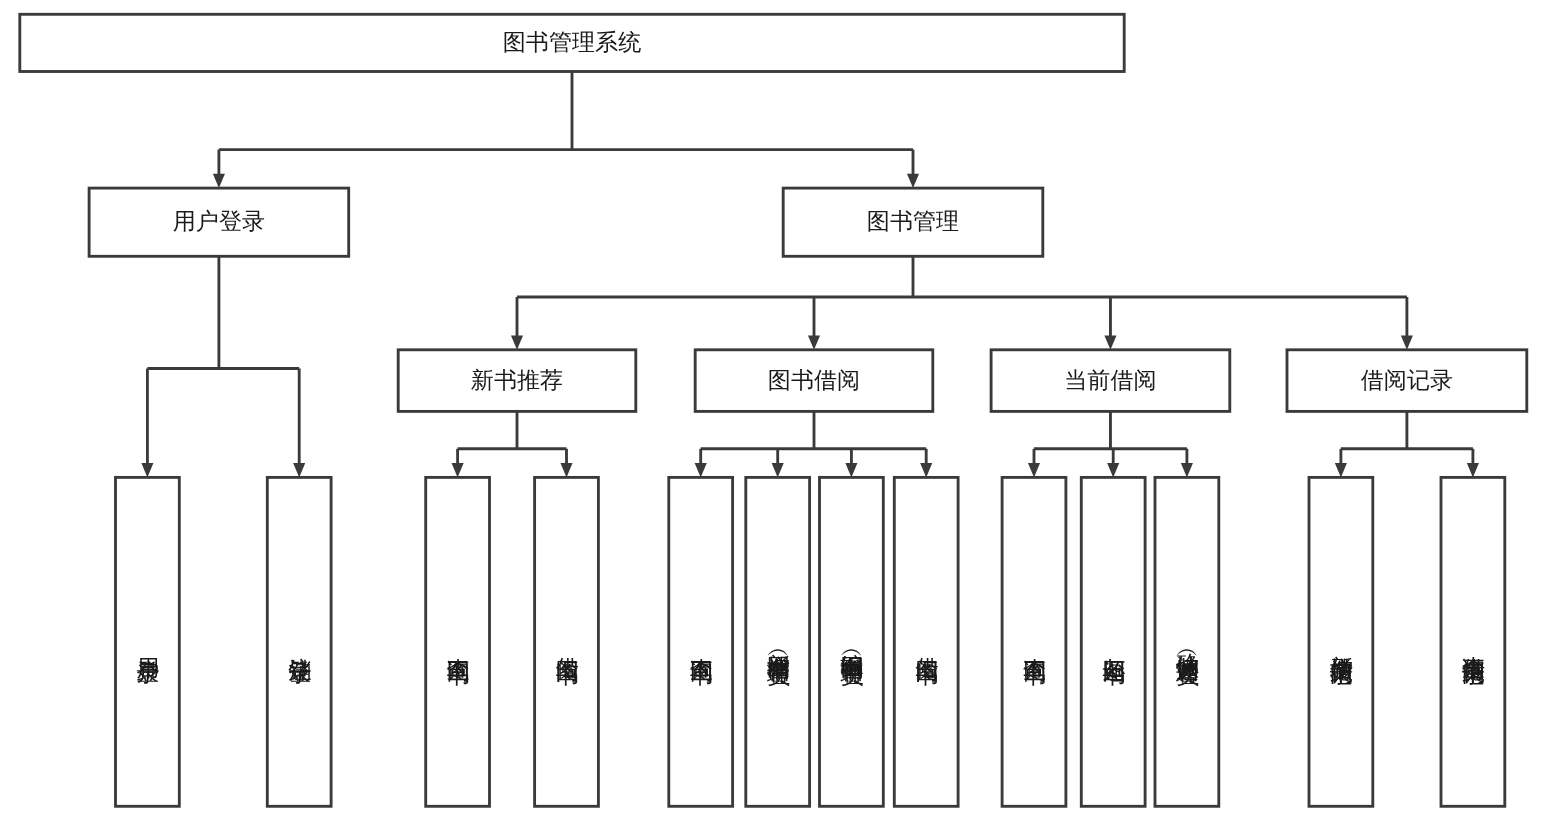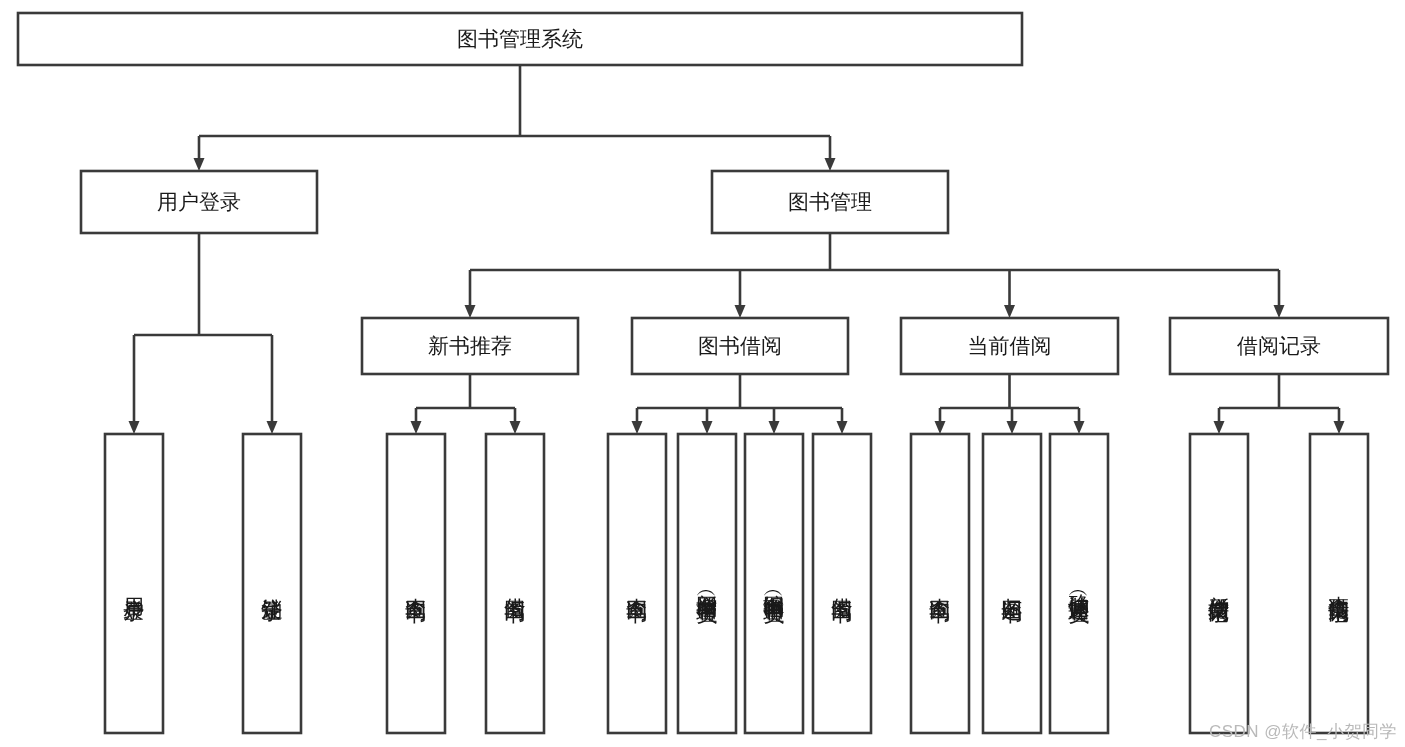--- a/index.html
+++ b/index.html
@@ -249,15 +249,14 @@
         <span class="vert-label">确认归还（管理员）</span>
       </div>
       <div class="vert-label-wrap" style="left: 1190px; top: 434px; width: 58px; height: 299px;">
         <span class="vert-label">新增借阅记录</span>
       </div>
       <div class="vert-label-wrap" style="left: 1310px; top: 434px; width: 58px; height: 299px;">
         <span class="vert-label">查询借阅记录</span>
       </div>
     </div>
 
-  <div id="watermark">CSDN @软件_小贺同学</div>
 
 </div>
 
 </body></html>

